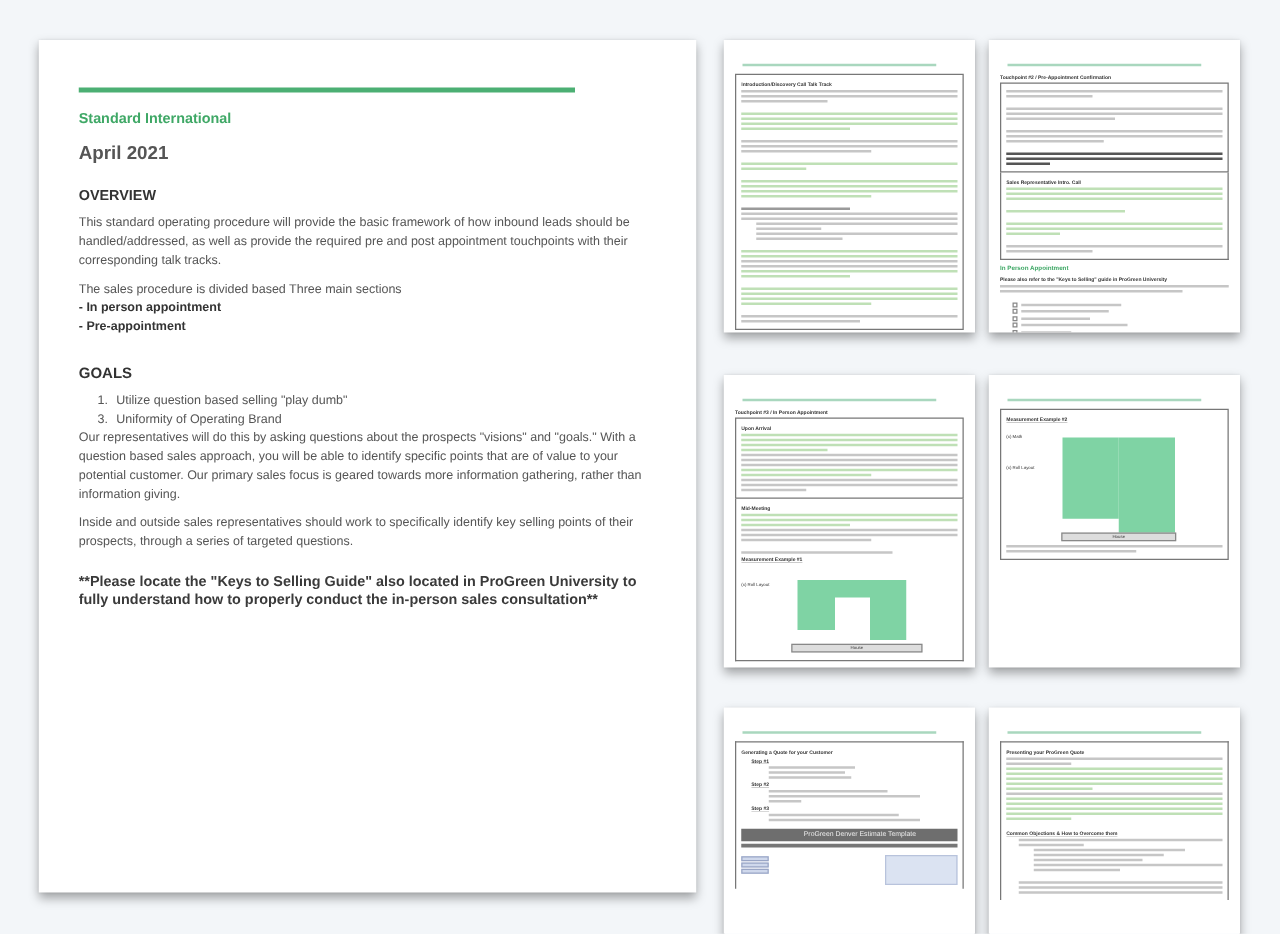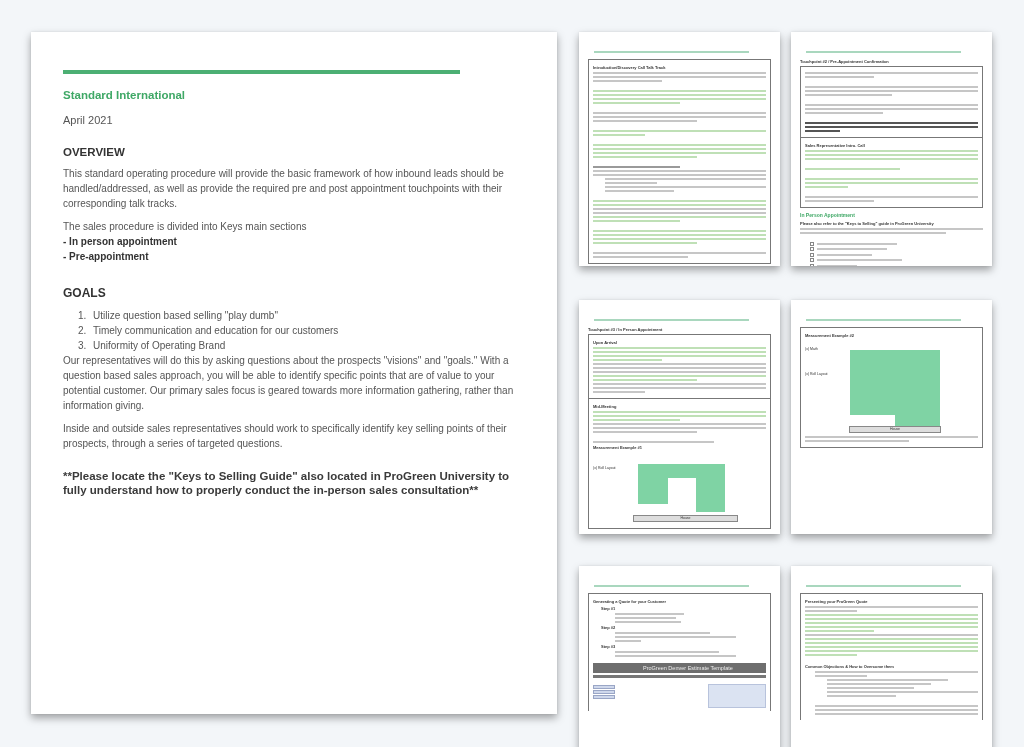--- a/index.html
+++ b/index.html
@@ -6,21 +6,21 @@
   html, body { width: 1024px; height: 747px; overflow: hidden; }
   body { background: #f3f6f9; font-family: "Liberation Sans", sans-serif; position: relative; }
 
   .page { position: absolute; background: #fff; box-shadow: 0 4px 8px rgba(0,0,0,0.35), 0 0 2px rgba(0,0,0,0.08); }
 
   
   #main-page { left: 31px; top: 32px; width: 526px; height: 682px; padding: 38px 32px 0 32px; }
   .green-rule { height: 4px; background: #4caf73; width: 397px; margin-bottom: 15px; }
   .company { color: #3fa866; font-weight: bold; font-size: 11.5px; margin-bottom: 13px; }
   .doc-title { font-size: 24px; color: #3b3b3b; font-weight: normal; letter-spacing: 0.1px; line-height: 28px; }
-  .doc-date { font-size: 11px; font-weight: normal; color: #555; margin-bottom: 20px; }
+  .doc-date { font-size: 15px; font-weight: bold; color: #555; margin-bottom: 20px; }
   .h-overview { font-size: 11.5px; font-weight: bold; color: #333; margin-bottom: 8px; }
   .para { font-size: 10px; color: #555; line-height: 15px; margin-bottom: 8px; }
   .sections-list { font-size: 10px; color: #333; font-weight: bold; line-height: 15px; }
   .h-goals { font-size: 12px; font-weight: bold; color: #333; margin-top: 22px; margin-bottom: 8px; }
   .goals-list { list-style: none; padding-left: 15px; font-size: 10px; color: #555; line-height: 15px; }
   .goals-list li span.num { display: inline-block; width: 15px; }
   .h-strategy { font-size: 11.5px; font-weight: bold; color: #333; margin-top: 21px; margin-bottom: 8px; }
   .callout { font-size: 11.5px; font-weight: bold; color: #3a3a3a; line-height: 14px; margin-top: 18px; }
 
   
@@ -60,30 +60,29 @@
 </head>
 <body>
 
 <div class="page" id="main-page">
   <div class="green-rule"></div>
   <div class="company">Standard International</div>
   <div class="doc-date">April 2021</div>
 
   <h2 class="h-overview">OVERVIEW</h2>
   <p class="para">This standard operating procedure will provide the basic framework of how inbound leads should be handled/addressed, as well as provide the required pre and post appointment touchpoints with their corresponding talk tracks.</p>
-  <p class="para" style="margin-bottom:0">The sales procedure is divided into Keys main sections</p>
+  <p class="para" style="margin-bottom:0">The sales procedure is divided based Three main sections</p>
   <div class="sections-list">
     <div>- In person appointment</div>
     <div>- Pre-appointment</div>
   </div>
 
   <h2 class="h-goals">GOALS</h2>
   <ol class="goals-list">
     <li><span class="num">1.</span><span>Utilize question based selling "play dumb"</span></li>
-    <li><span class="num">2.</span><span>Timely communication and education for our customers</span></li>
     <li><span class="num">3.</span><span>Uniformity of Operating Brand</span></li>
   </ol>
 
   <p class="para">Our representatives will do this by asking questions about the prospects "visions" and "goals."  With a question based sales approach, you will be able to identify specific points that are of value to your potential customer. Our primary sales focus is geared towards more information gathering, rather than information giving.</p>
   <p class="para">Inside and outside sales representatives should work to specifically identify key selling points of their prospects, through a series of targeted questions.</p>
   <p class="callout">**Please locate the "Keys to Selling Guide" also located in ProGreen University to fully understand how to properly conduct the in-person sales consultation**</p>
 </div>
 
 <div class="page thumb" id="thumb-1">
   <div class="trule"></div>

